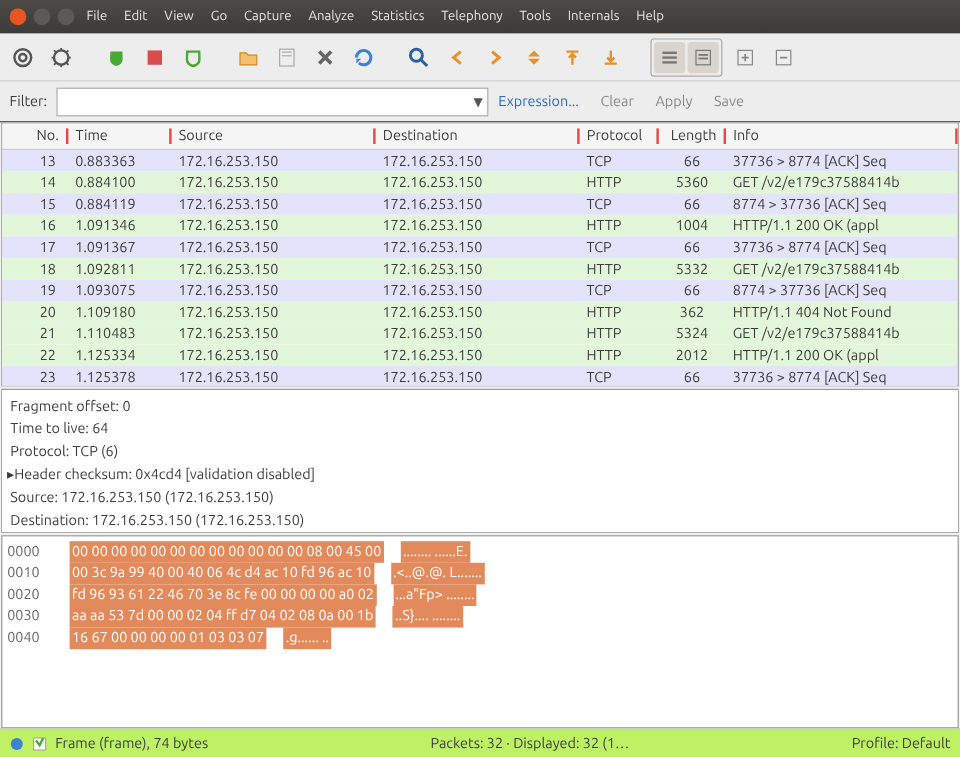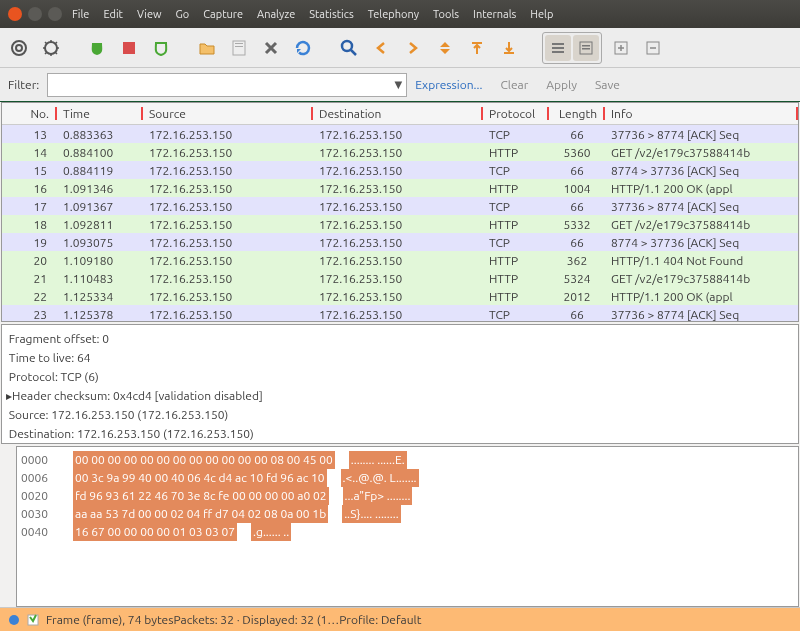--- a/index.html
+++ b/index.html
@@ -30,26 +30,26 @@
 .col-info{flex:1;min-width:0}
 .rows{overflow-y:auto;flex:1}
 .prow{display:flex;height:18px;align-items:center}
 .prow div{padding:0 6px;white-space:nowrap;overflow:hidden}
 .prow .col-no{text-align:right;padding-right:10px}
 .prow .col-len{text-align:center}
 .color-lav{background:#e3e3fc}
 .color-grn{background:#e2f7d9}
 .details-pane{flex:0 0 auto;background:#fff;border:1px solid #999;margin:2px 1px 0 1px;height:120px;padding:4px 10px 4px 4px;font-family:"DejaVu Sans Mono","Ubuntu Mono",monospace;font-size:12px;line-height:19px;overflow:auto;position:relative}
 .details-pane .line{white-space:pre}
-.hex-pane{flex:1;background:#fff;border:1px solid #999;margin:2px 1px 0 16px;padding:4px;font-family:"DejaVu Sans Mono","Ubuntu Mono",monospace;font-size:12px;line-height:18px;overflow:auto;color:#555}
+.hex-pane{flex:1;background:#fff;border:1px solid #999;margin:2px 1px 0 1px;padding:4px;font-family:"DejaVu Sans Mono","Ubuntu Mono",monospace;font-size:12px;line-height:18px;overflow:auto;color:#555}
 .hex-row{display:flex;gap:14px}
 .hex-off{width:38px;color:#666}
 .hex-bytes{color:#fff;background:#e38a5c;padding:0 2px;max-width:360px}
 .hex-ascii{color:#fff;background:#e38a5c;padding:0 2px}
-.statusbar{height:24px;background:#fdba74;border-top:1px solid #c9c9c9;display:flex;align-items:center;padding:0 8px;font-size:13px;justify-content:flex-start}
+.statusbar{height:24px;background:#bef264;border-top:1px solid #c9c9c9;display:flex;align-items:center;padding:0 8px;font-size:13px;justify-content:space-between}
 .status-left{display:flex;align-items:center;gap:6px}
 svg{display:block}
 </style>
 </head>
 <body>
 
 <div class="titlebar">
   <div class="win-btns">
     <div class="win-btn" style="background:#e95420"></div>
     <div class="win-btn" style="background:#5b5a56"></div>
@@ -322,21 +322,21 @@
     <div class="line"> [Source GeoIP: Unknown]</div>
   </div>
 
 <div class="hex-pane" id="hex-pane">
     <div class="hex-row">
       <span class="hex-off">0000</span>
       <span class="hex-bytes">00 00 00 00 00 00 00 00  00 00 00 00 08 00 45 00</span>
       <span class="hex-ascii">........ ......E.</span>
     </div>
     <div class="hex-row">
-      <span class="hex-off">0006</span>
+      <span class="hex-off">0010</span>
       <span class="hex-bytes">00 3c 9a 99 40 00 40 06  4c d4 ac 10 fd 96 ac 10</span>
       <span class="hex-ascii">.&lt;..@.@. L.......</span>
     </div>
     <div class="hex-row">
       <span class="hex-off">0020</span>
       <span class="hex-bytes">fd 96 93 61 22 46 70 3e  8c fe 00 00 00 00 a0 02</span>
       <span class="hex-ascii">...a"Fp&gt; ........</span>
     </div>
     <div class="hex-row">
       <span class="hex-off">0030</span>

